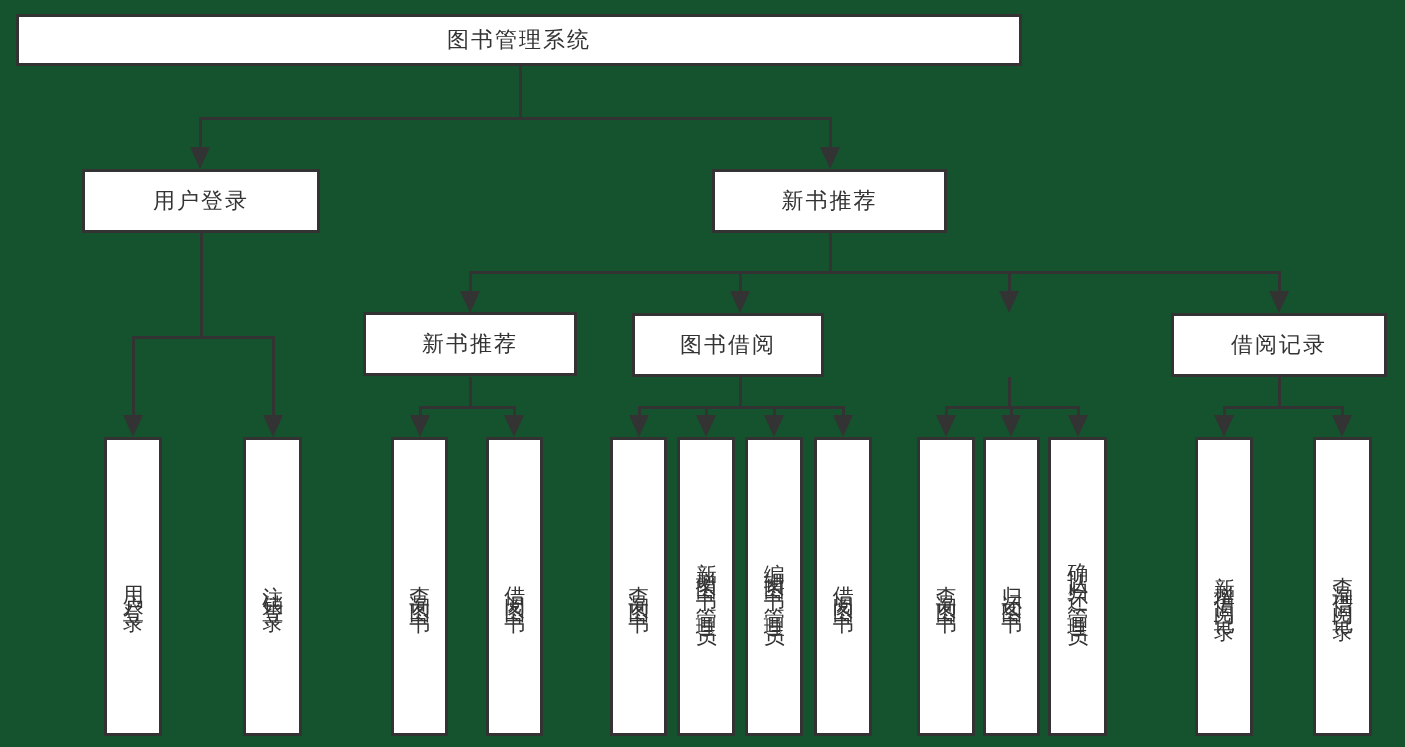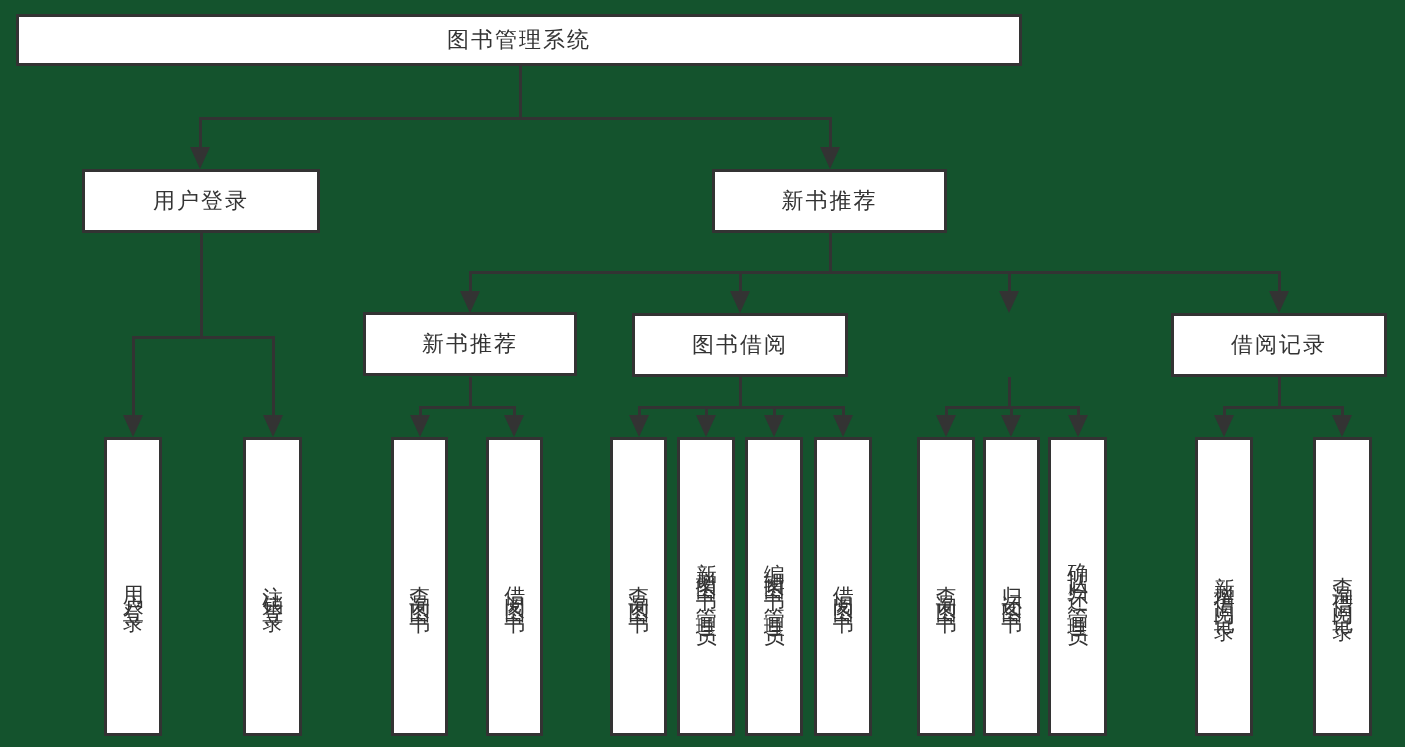--- a/index.html
+++ b/index.html
@@ -69,21 +69,21 @@
   <div class="box" style="left:82px;top:169px;width:238px;height:64px;">
     <span class="hlabel">用户登录</span>
   </div>
   <div class="box" style="left:712px;top:169px;width:235px;height:64px;">
     <span class="hlabel">新书推荐</span>
   </div>
 
   <div class="box" style="left:363px;top:312px;width:214px;height:64px;">
     <span class="hlabel">新书推荐</span>
   </div>
-  <div class="box" style="left:632px;top:313px;width:216px;height:64px;">
+  <div class="box" style="left:632px;top:313px;width:192px;height:64px;">
     <span class="hlabel">图书借阅</span>
   </div>
   <div class="box" style="left:1171px;top:313px;width:216px;height:64px;">
     <span class="hlabel">借阅记录</span>
   </div>
 
   <div class="box leaf" style="left:104px;top:437px;width:58px;height:299px;">
     <span class="vtext">用户登录</span>
   </div>
   <div class="box leaf" style="left:243px;top:437px;width:59px;height:299px;">

